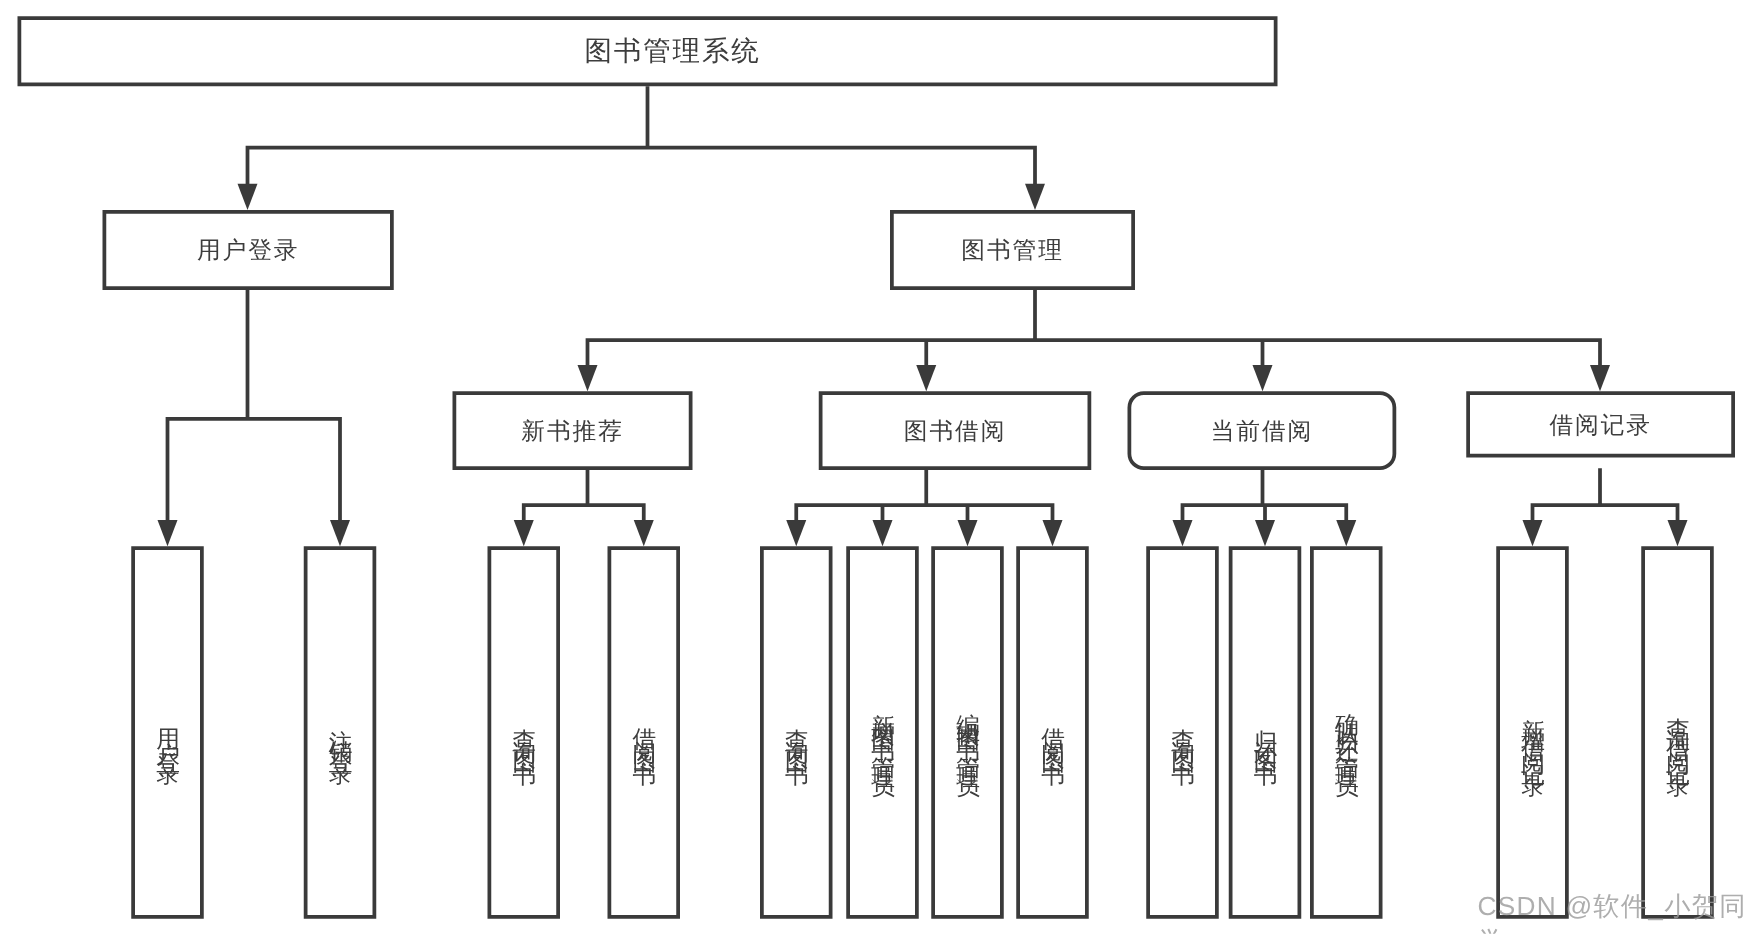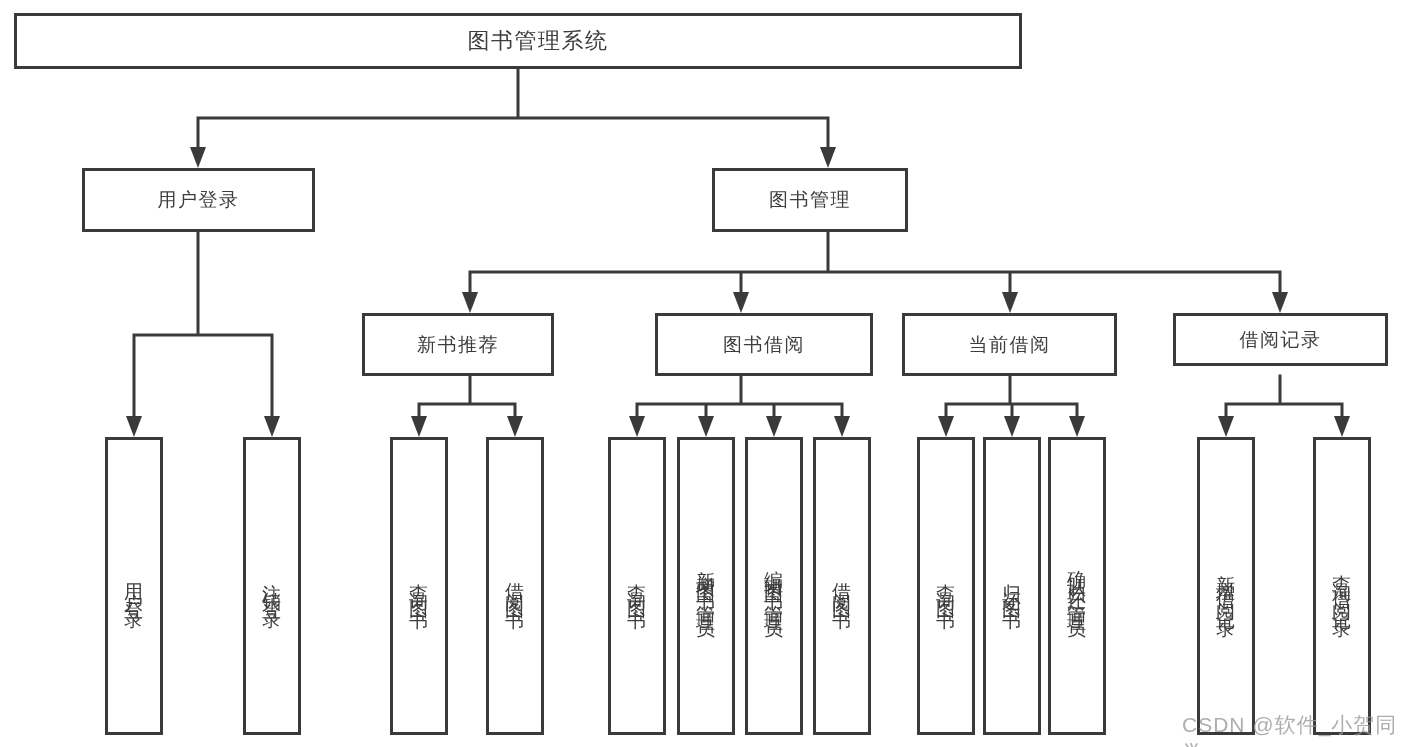--- a/index.html
+++ b/index.html
@@ -76,21 +76,21 @@
   <polygon points="1334,416 1350,416 1342,437"></polygon>
 </svg>
 
 <div class="node h root-node" style="left:14px;top:13px;width:1008px;height:56px;">图书管理系统</div>
 
 <div class="node h" style="left:82px;top:168px;width:233px;height:64px;">用户登录</div>
 <div class="node h" style="left:712px;top:168px;width:196px;height:64px;">图书管理</div>
 
 <div class="node h" style="left:362px;top:313px;width:192px;height:63px;">新书推荐</div>
 <div class="node h" style="left:632px;top:313px;width:218px;height:63px;margin-left:23px;">图书借阅</div>
-<div class="node h" style="left:902px;top:313px;width:215px;height:63px;">当前借阅</div>
+<div class="node h" style="left:902px;top:313px;width:215px;height:63px;border-radius:13px;">当前借阅</div>
 <div class="node h" style="left:1173px;top:313px;width:215px;height:53px;">借阅记录</div>
 
 <div class="node v" style="left:105px;top:437px;">
   <span class="vtext">用户登录</span>
 </div>
 <div class="node v" style="left:243px;top:437px;">
   <span class="vtext">注销登录</span>
 </div>
 
 <div class="node v" style="left:390px;top:437px;">

